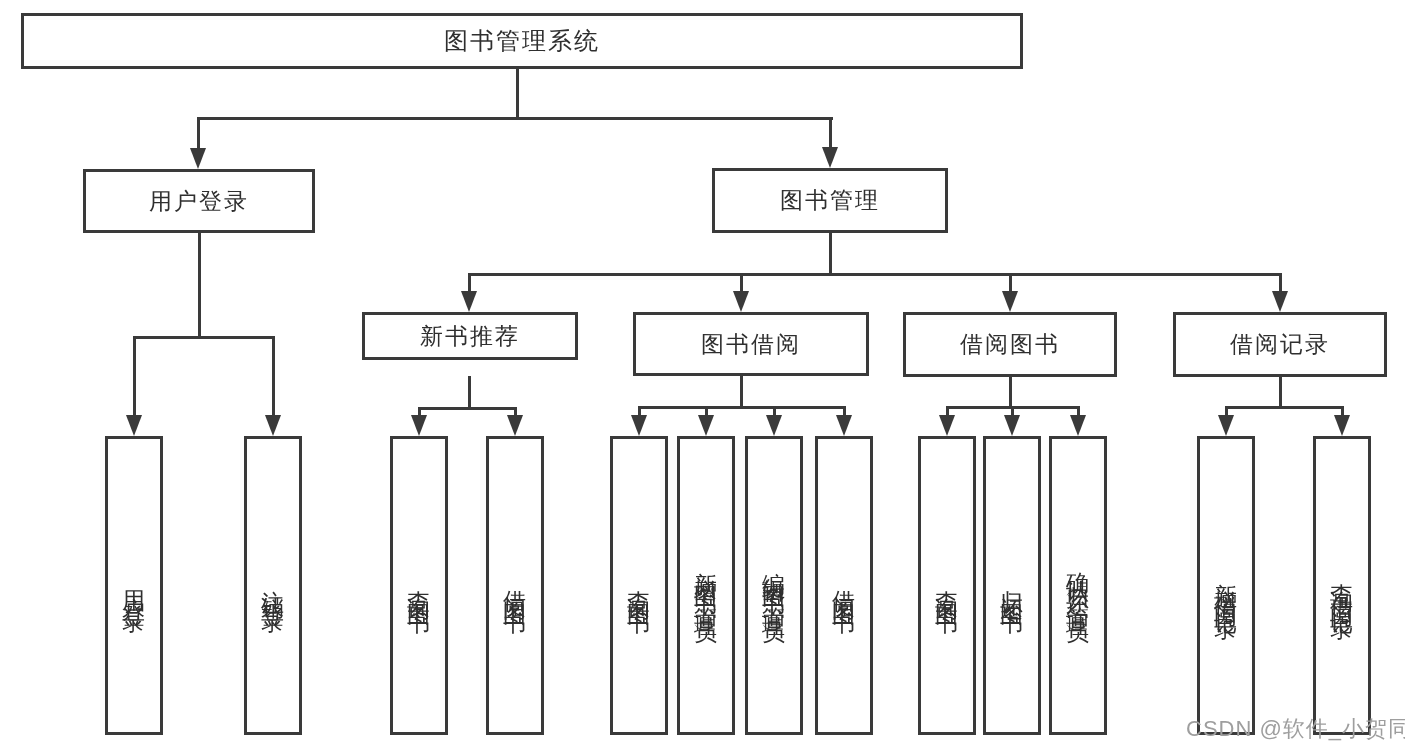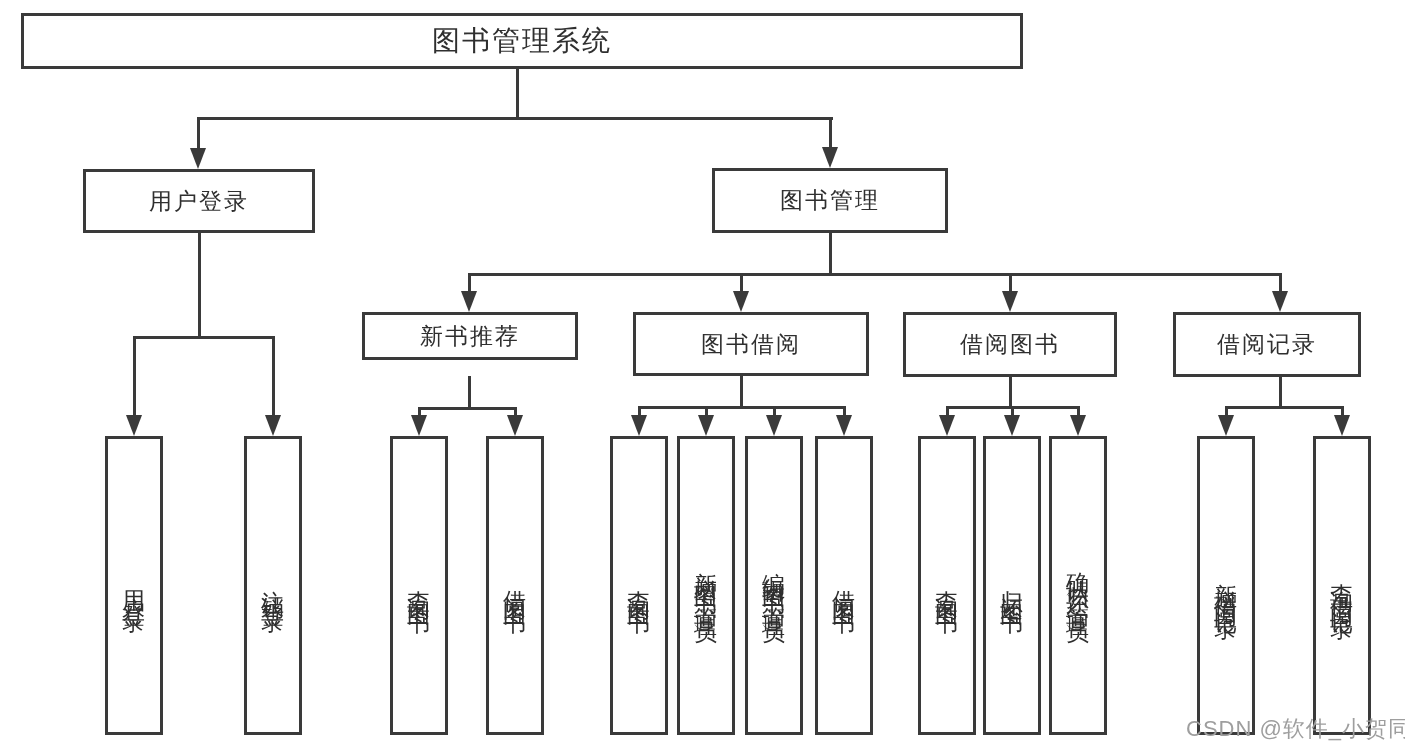--- a/index.html
+++ b/index.html
@@ -19,27 +19,27 @@
     background: #ffffff;
     border: 3px solid #3a3a3a;
     display: flex;
     align-items: center;
     justify-content: center;
     font-size: 23px;
     letter-spacing: 2px;
     color: #2f2f2f;
     z-index: 2;
   }
-  .node.root   { left: 21px;   top: 13px;  width: 1002px; height: 56px; font-size: 28px; }
+  .node.root   { left: 21px;   top: 13px;  width: 1002px; height: 56px; font-size: 24px; }
   .node.l2a    { left: 83px;   top: 169px; width: 232px;  height: 64px; }
   .node.l2b    { left: 712px;  top: 168px; width: 236px;  height: 65px; }
   .node.l3a    { left: 362px;  top: 312px; width: 216px;  height: 48px; }
   .node.l3b    { left: 633px;  top: 312px; width: 236px;  height: 64px; }
   .node.l3c    { left: 903px;  top: 312px; width: 214px;  height: 65px; }
-  .node.l3d    { left: 1173px; top: 312px; width: 188px;  height: 65px; }
+  .node.l3d    { left: 1173px; top: 312px; width: 214px;  height: 65px; }
   
   .leaf {
     position: absolute;
     box-sizing: border-box;
     top: 436px;
     width: 58px;
     height: 299px;
     background: #ffffff;
     border: 3px solid #3a3a3a;
     display: flex;

